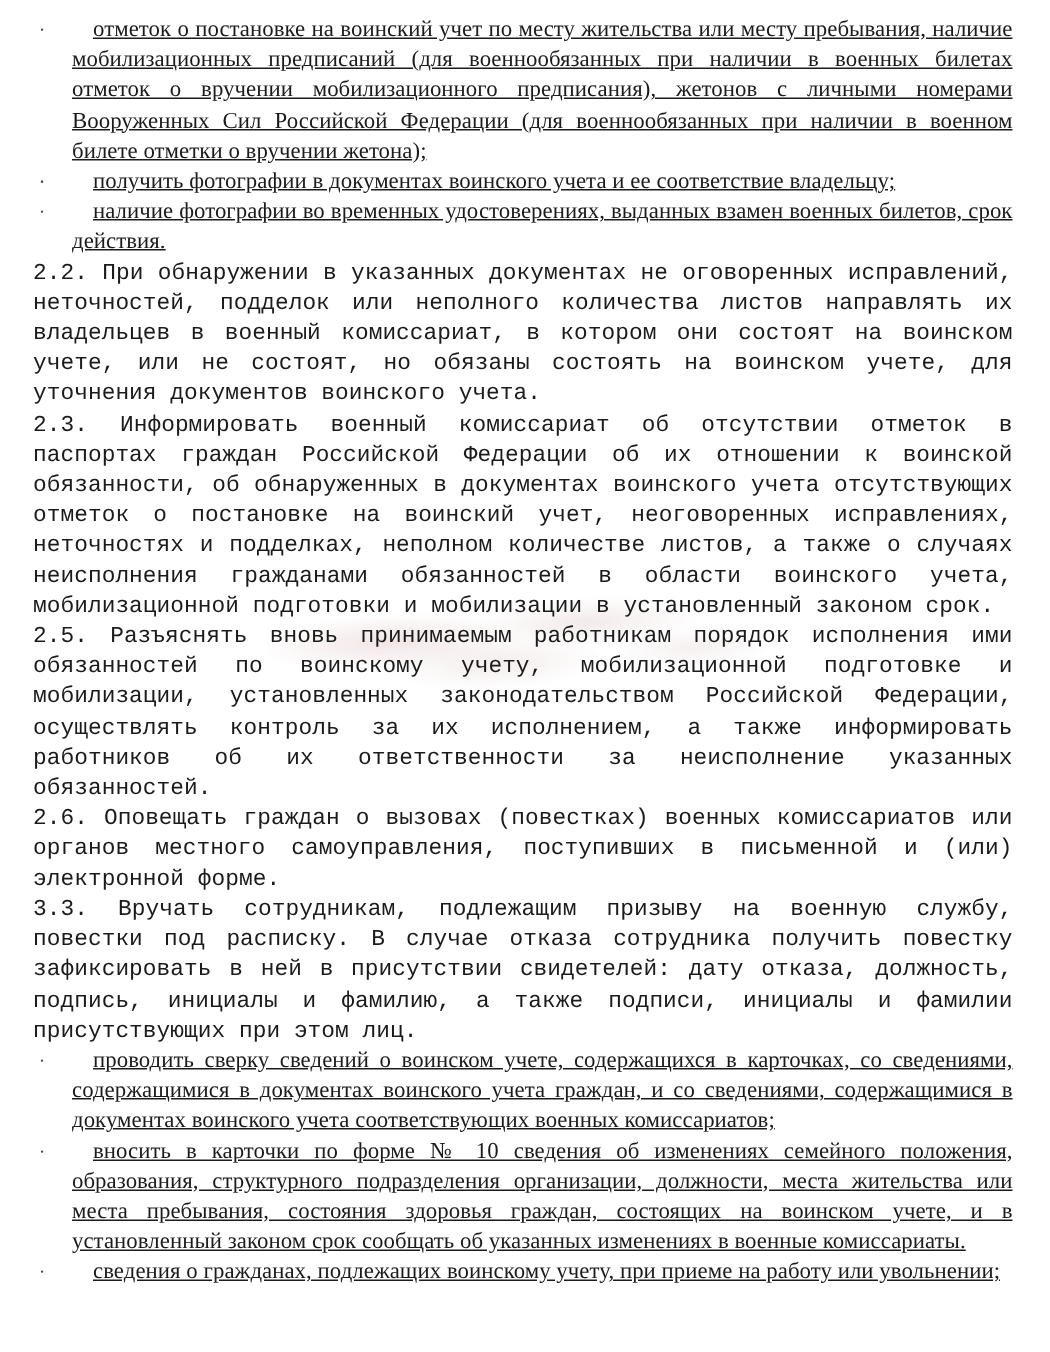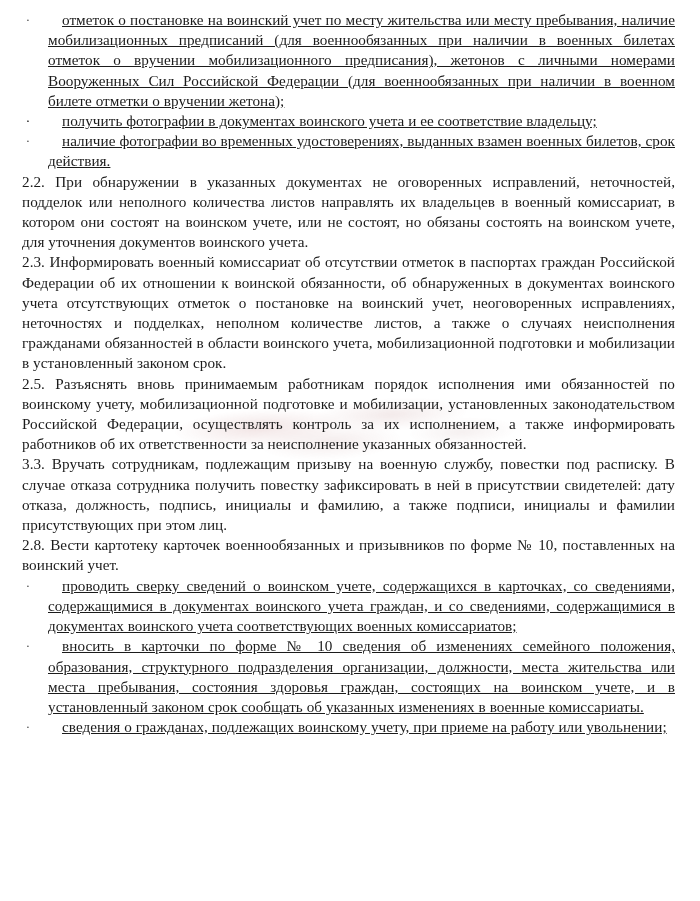--- a/index.html
+++ b/index.html
@@ -56,20 +56,21 @@
     text-align: justify;
     text-justify: inter-word;
     font-size: 15.2px;
     line-height: 20.2px;
     letter-spacing: .04px;
   }
 
   
   p.clause {
     text-indent: 0;
+    font-family: Liberation Mono, monospace;
   }
 
   
   p.bullet {
     padding-left: 26px;
     position: relative;
   }
   p.bullet > .dot {
     position: absolute;
     left: 1px;
@@ -117,24 +118,24 @@
       <span class="dot">·</span><span class="txt">наличие фотографии во временных удостоверениях, выданных взамен военных билетов, срок действия.</span>
     </p>
 
     <p class="clause">2.2. При обнаружении в указанных документах не оговоренных исправлений, неточностей, подделок или неполного количества листов направлять их владельцев в военный комиссариат, в котором они состоят на воинском учете, или не состоят, но обязаны состоять на воинском учете, для уточнения документов воинского учета.</p>
 
     <p class="clause">2.3. Информировать военный комиссариат об отсутствии отметок в паспортах граждан Российской Федерации об их отношении к воинской обязанности, об обнаруженных в документах воинского учета отсутствующих отметок о постановке на воинский учет, неоговоренных исправлениях, неточностях и подделках, неполном количестве листов, а также о случаях неисполнения гражданами обязанностей в области воинского учета, мобилизационной подготовки и мобилизации в установленный законом срок.</p>
 
 
     <p class="clause">2.5. Разъяснять вновь принимаемым работникам порядок исполнения ими обязанностей по воинскому учету, мобилизационной подготовке и мобилизации, установленных законодательством Российской Федерации, осуществлять контроль за их исполнением, а также информировать работников об их ответственности за неисполнение указанных обязанностей.</p>
 
+    <p class="clause">2.6. Оповещать граждан о вызовах (повестках) военных комиссариатов или органов местного самоуправления, поступивших в письменной и (или) электронной форме.</p>
 
     <p class="clause">3.3. Вручать сотрудникам, подлежащим призыву на военную службу, повестки под расписку. В случае отказа сотрудника получить повестку зафиксировать в ней в присутствии свидетелей: дату отказа, должность, подпись, инициалы и фамилию, а также подписи, инициалы и фамилии присутствующих при этом лиц.</p>
 
-    <p class="clause">2.8. Вести картотеку карточек военнообязанных и призывников по форме № 10, поставленных на воинский учет.</p>
 
 
     <p class="bullet">
       <span class="dot">·</span><span class="txt">проводить сверку сведений о воинском учете, содержащихся в карточках, со сведениями, содержащимися в документах воинского учета граждан, и со сведениями, содержащимися в документах воинского учета соответствующих военных комиссариатов;</span>
     </p>
 
     <p class="bullet">
       <span class="dot">·</span><span class="txt">вносить в карточки по форме № 10 сведения об изменениях семейного положения, образования, структурного подразделения организации, должности, места жительства или места пребывания, состояния здоровья граждан, состоящих на воинском учете, и в установленный законом срок сообщать об указанных изменениях в военные комиссариаты.</span>
     </p>
 

